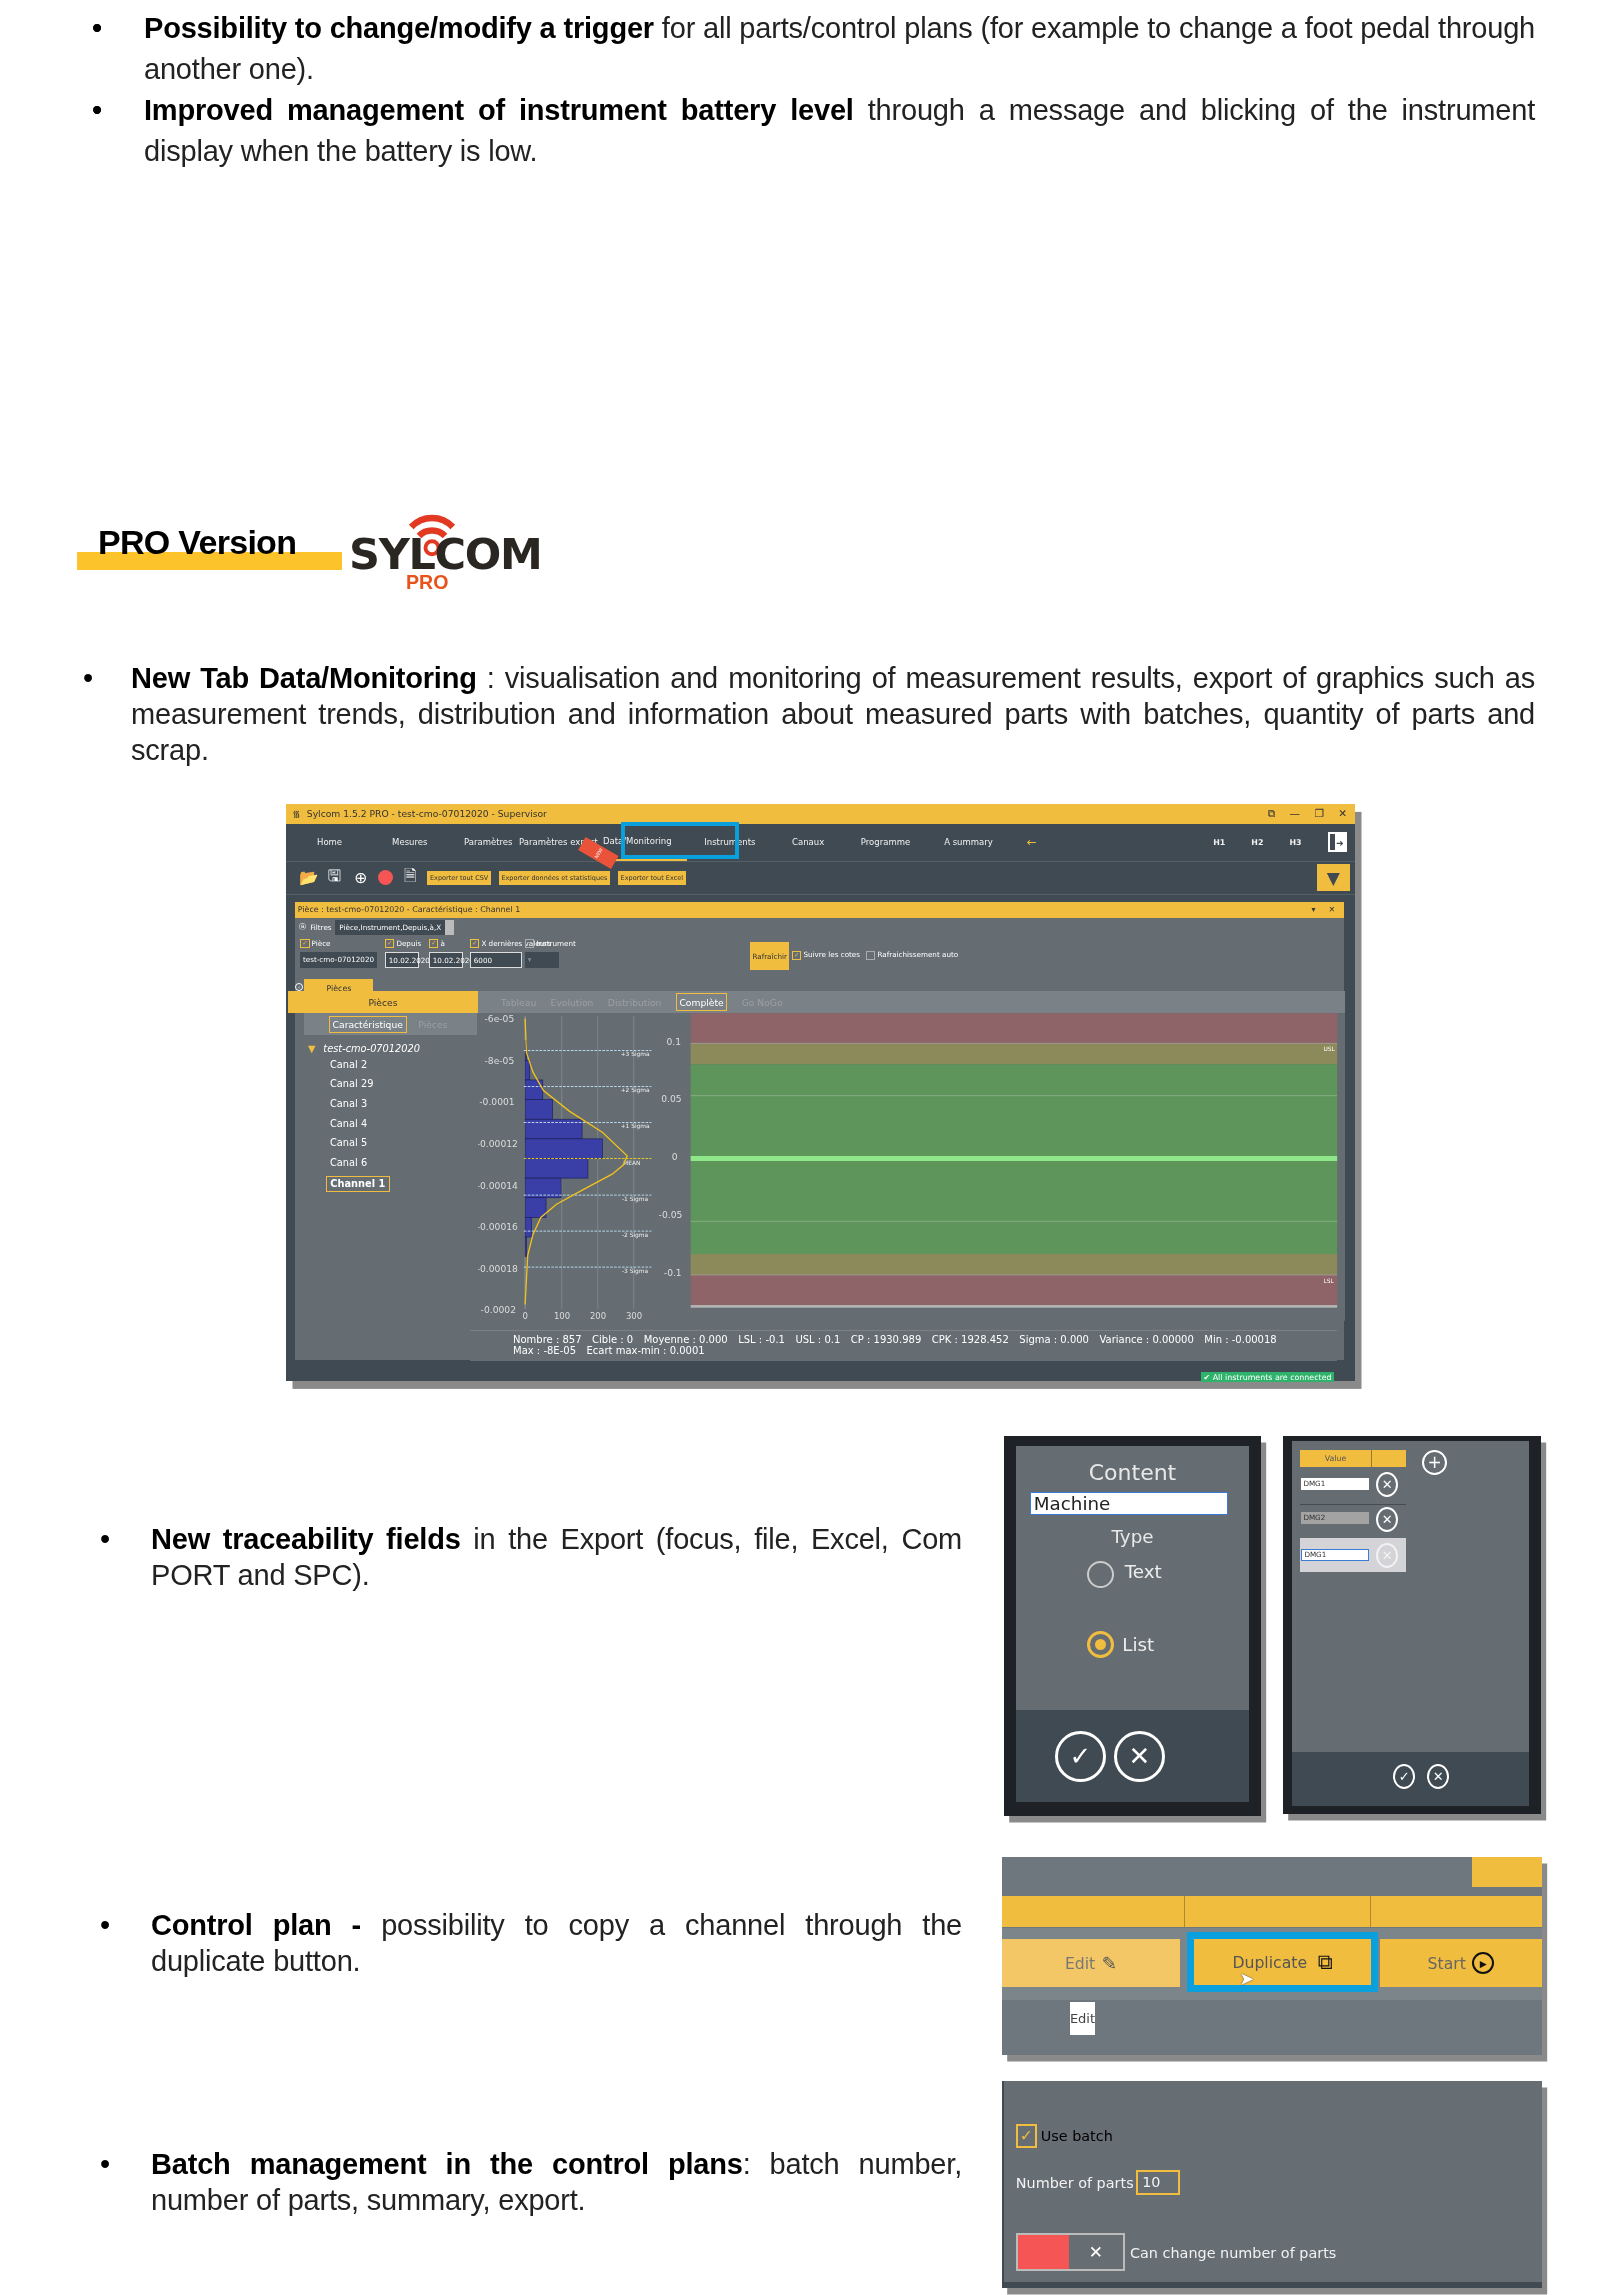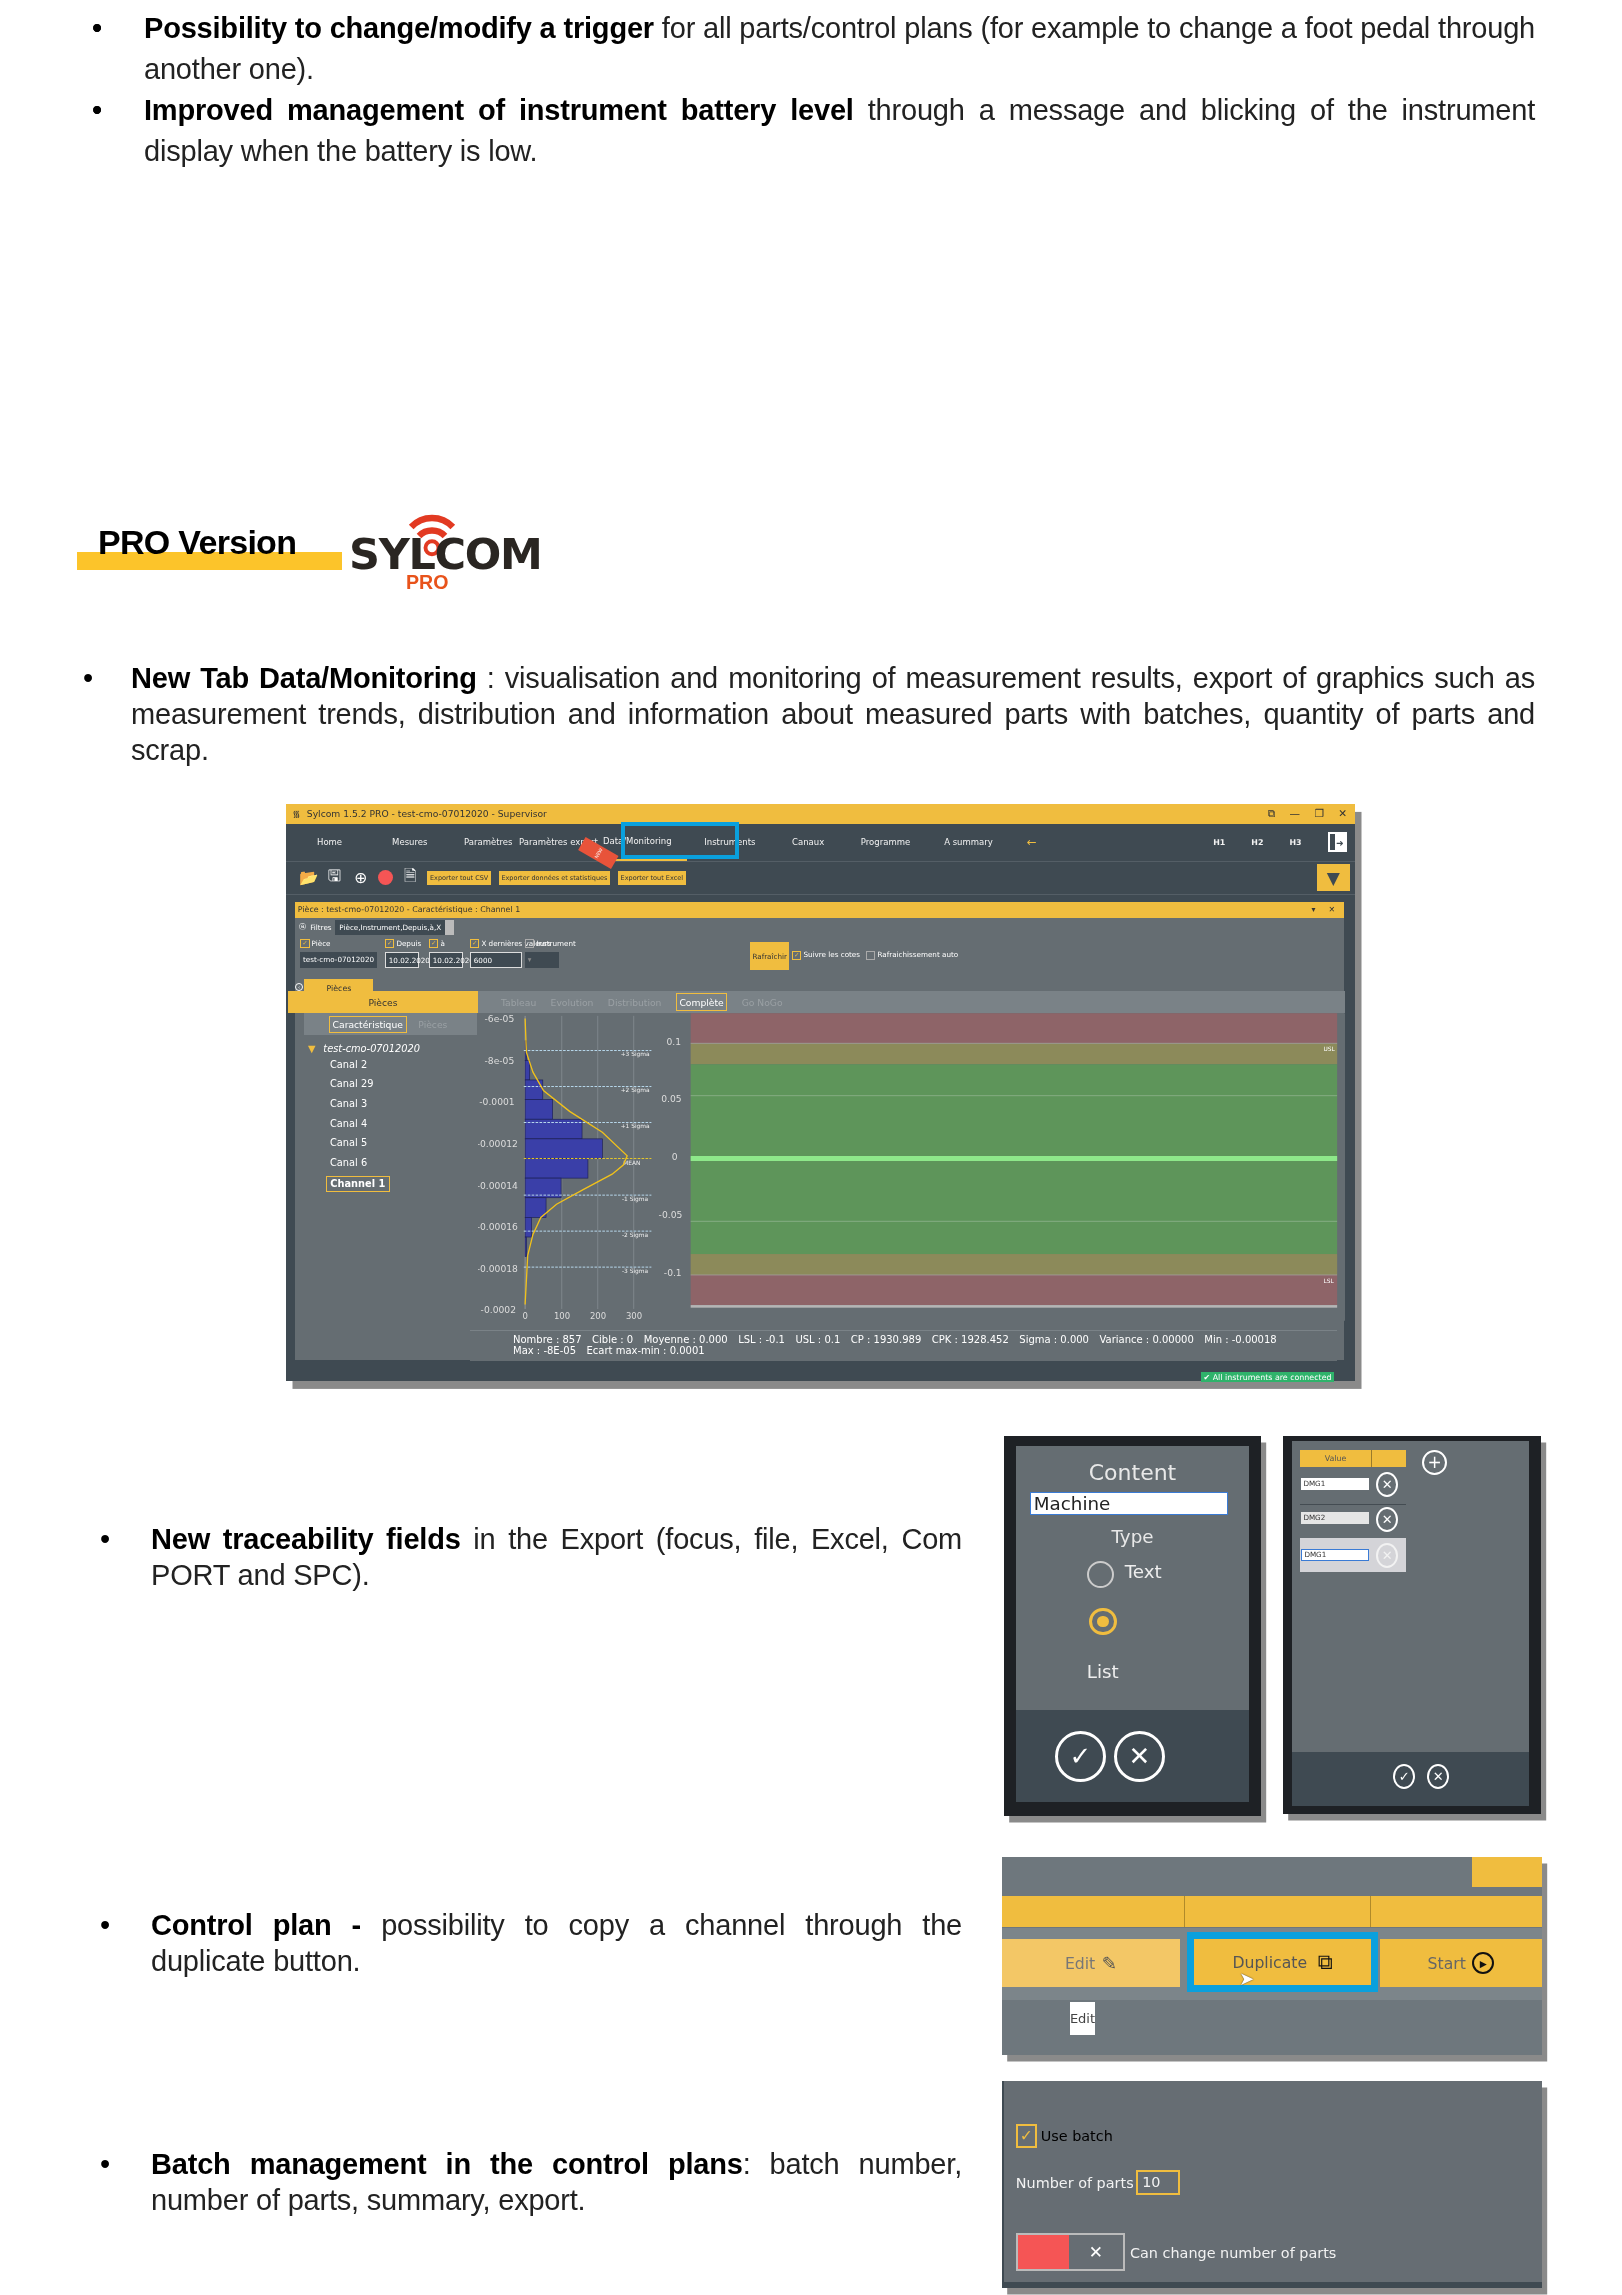--- a/index.html
+++ b/index.html
@@ -320,21 +320,21 @@
 
 <div class="dlg-frame" style="left:1004px; top:1436px; width:257px; height:380px;">
   <div class="dlg-inner" style="left:11.8px; top:9.8px; right:11.8px; bottom:14.4px;">
     <div style="position:absolute; top:14.4px; width:100%; text-align:center; color:#e8e8e8; font-size:22px;">Content</div>
     <div style="position:absolute; left:14.4px; top:46px; width:198px; height:23.6px; background:#fff; border:1.3px solid #3a7bd5; font-size:18.3px; color:#222; padding-left:2.6px; line-height:21px;">Machine</div>
     <div style="position:absolute; top:80px; width:100%; text-align:center; color:#e8e8e8; font-size:18.3px;">Type</div>
     <div style="position:absolute; left:71px; top:115px; display:flex; align-items:flex-start; gap:10.5px;">
       <span style="width:27.5px; height:27.5px; border-radius:50%; border:2.6px solid #ccc; display:inline-block;"></span>
       <span style="color:#eee; font-size:18.3px;">Text</span>
     </div>
-    <div style="position:absolute; left:71px; top:162px; display:flex; align-items:center; gap:26px;flex-direction:column;">
+    <div style="position:absolute; left:71px; top:185px; display:flex; align-items:center; gap:8px;">
       <span style="width:27.5px; height:27.5px; border-radius:50%; border:3.9px solid #f0bd3f; display:inline-flex; align-items:center; justify-content:center;">
           <span style="width:11.8px; height:11.8px; border-radius:50%; background:#f0bd3f;"></span>
         </span>
       <span style="color:#eee; font-size:18.3px;">List</span>
     </div>
     <div class="dlg-footer" style="height:92px;">
       <div class="circle-btn" style="left:39px; top:21px; width:51px; height:51px; font-size:26px;">✓</div>
       <div class="circle-btn" style="left:97px; left:97px; top:21px; width:51px; height:51px; font-size:26px; margin-left:0; left:98px;">✕</div>
     </div>
   </div>
@@ -343,21 +343,21 @@
 <div class="dlg-frame" style="left:1283px; top:1436px; width:258px; height:378px;">
   <div class="dlg-inner" style="left:9.2px; top:5.2px; right:11.8px; bottom:7.9px;">
     <div style="position:absolute; left:7.9px; top:8.5px; width:106px; height:17px; background:#f0bd3f; display:flex; font-size:7.9px; color:#555;">
       <span style="flex:0 0 72px; text-align:center; line-height:17px; border-right:0.7px solid #9a7b2b;">Value</span>
       <span style="flex:1;"></span>
     </div>
     <div class="circle-btn" style="left:130px; top:8.5px; width:25px; height:25px; border-width:2px; font-size:17px;">+</div>
     <div style="position:absolute; left:9.2px; top:37px; width:68px; height:11.8px; background:#fff; font-size:7.2px; color:#333; padding-left:2px; line-height:11.8px;">DMG1</div>
     <div class="circle-btn" style="left:84px; top:31px; width:22px; height:25px; border-width:2px; font-size:13px;">✕</div>
     <div style="position:absolute; left:7.9px; top:63px; width:106px; height:0.7px; background:#444c52;"></div>
-    <div style="position:absolute; left:9.2px; top:71px; width:68px; height:11.8px; background:#e5e5e5; font-size:7.2px; color:#333; padding-left:2px; line-height:11.8px;">DMG2</div>
+    <div style="position:absolute; left:9.2px; top:71px; width:68px; height:11.8px; background:#a3a3a3; font-size:7.2px; color:#333; padding-left:2px; line-height:11.8px;">DMG2</div>
     <div class="circle-btn" style="left:84px; top:66px; width:22px; height:25px; border-width:2px; font-size:13px;">✕</div>
     <div style="position:absolute; left:7.9px; top:97px; width:106px; height:34px; background:#d4d4d8;">
       <div style="position:absolute; left:1.3px; top:11px; width:68px; height:11.8px; background:#fff; border:0.7px solid #3a7bd5; font-size:7.2px; color:#333; padding-left:2px; line-height:10.5px;">DMG1</div>
       <div class="circle-btn" style="left:76px; top:5.2px; width:22px; height:25px; border-width:2px; font-size:13px; border-color:#f2f2f2; color:#f2f2f2;">✕</div>
     </div>
     <div class="dlg-footer" style="height:54px;">
       <div class="circle-btn" style="left:101px; top:11.8px; width:22px; height:25px; border-width:2px; font-size:13px;">✓</div>
       <div class="circle-btn" style="left:135px; top:11.8px; width:22px; height:25px; border-width:2px; font-size:13px;">✕</div>
     </div>
   </div>

